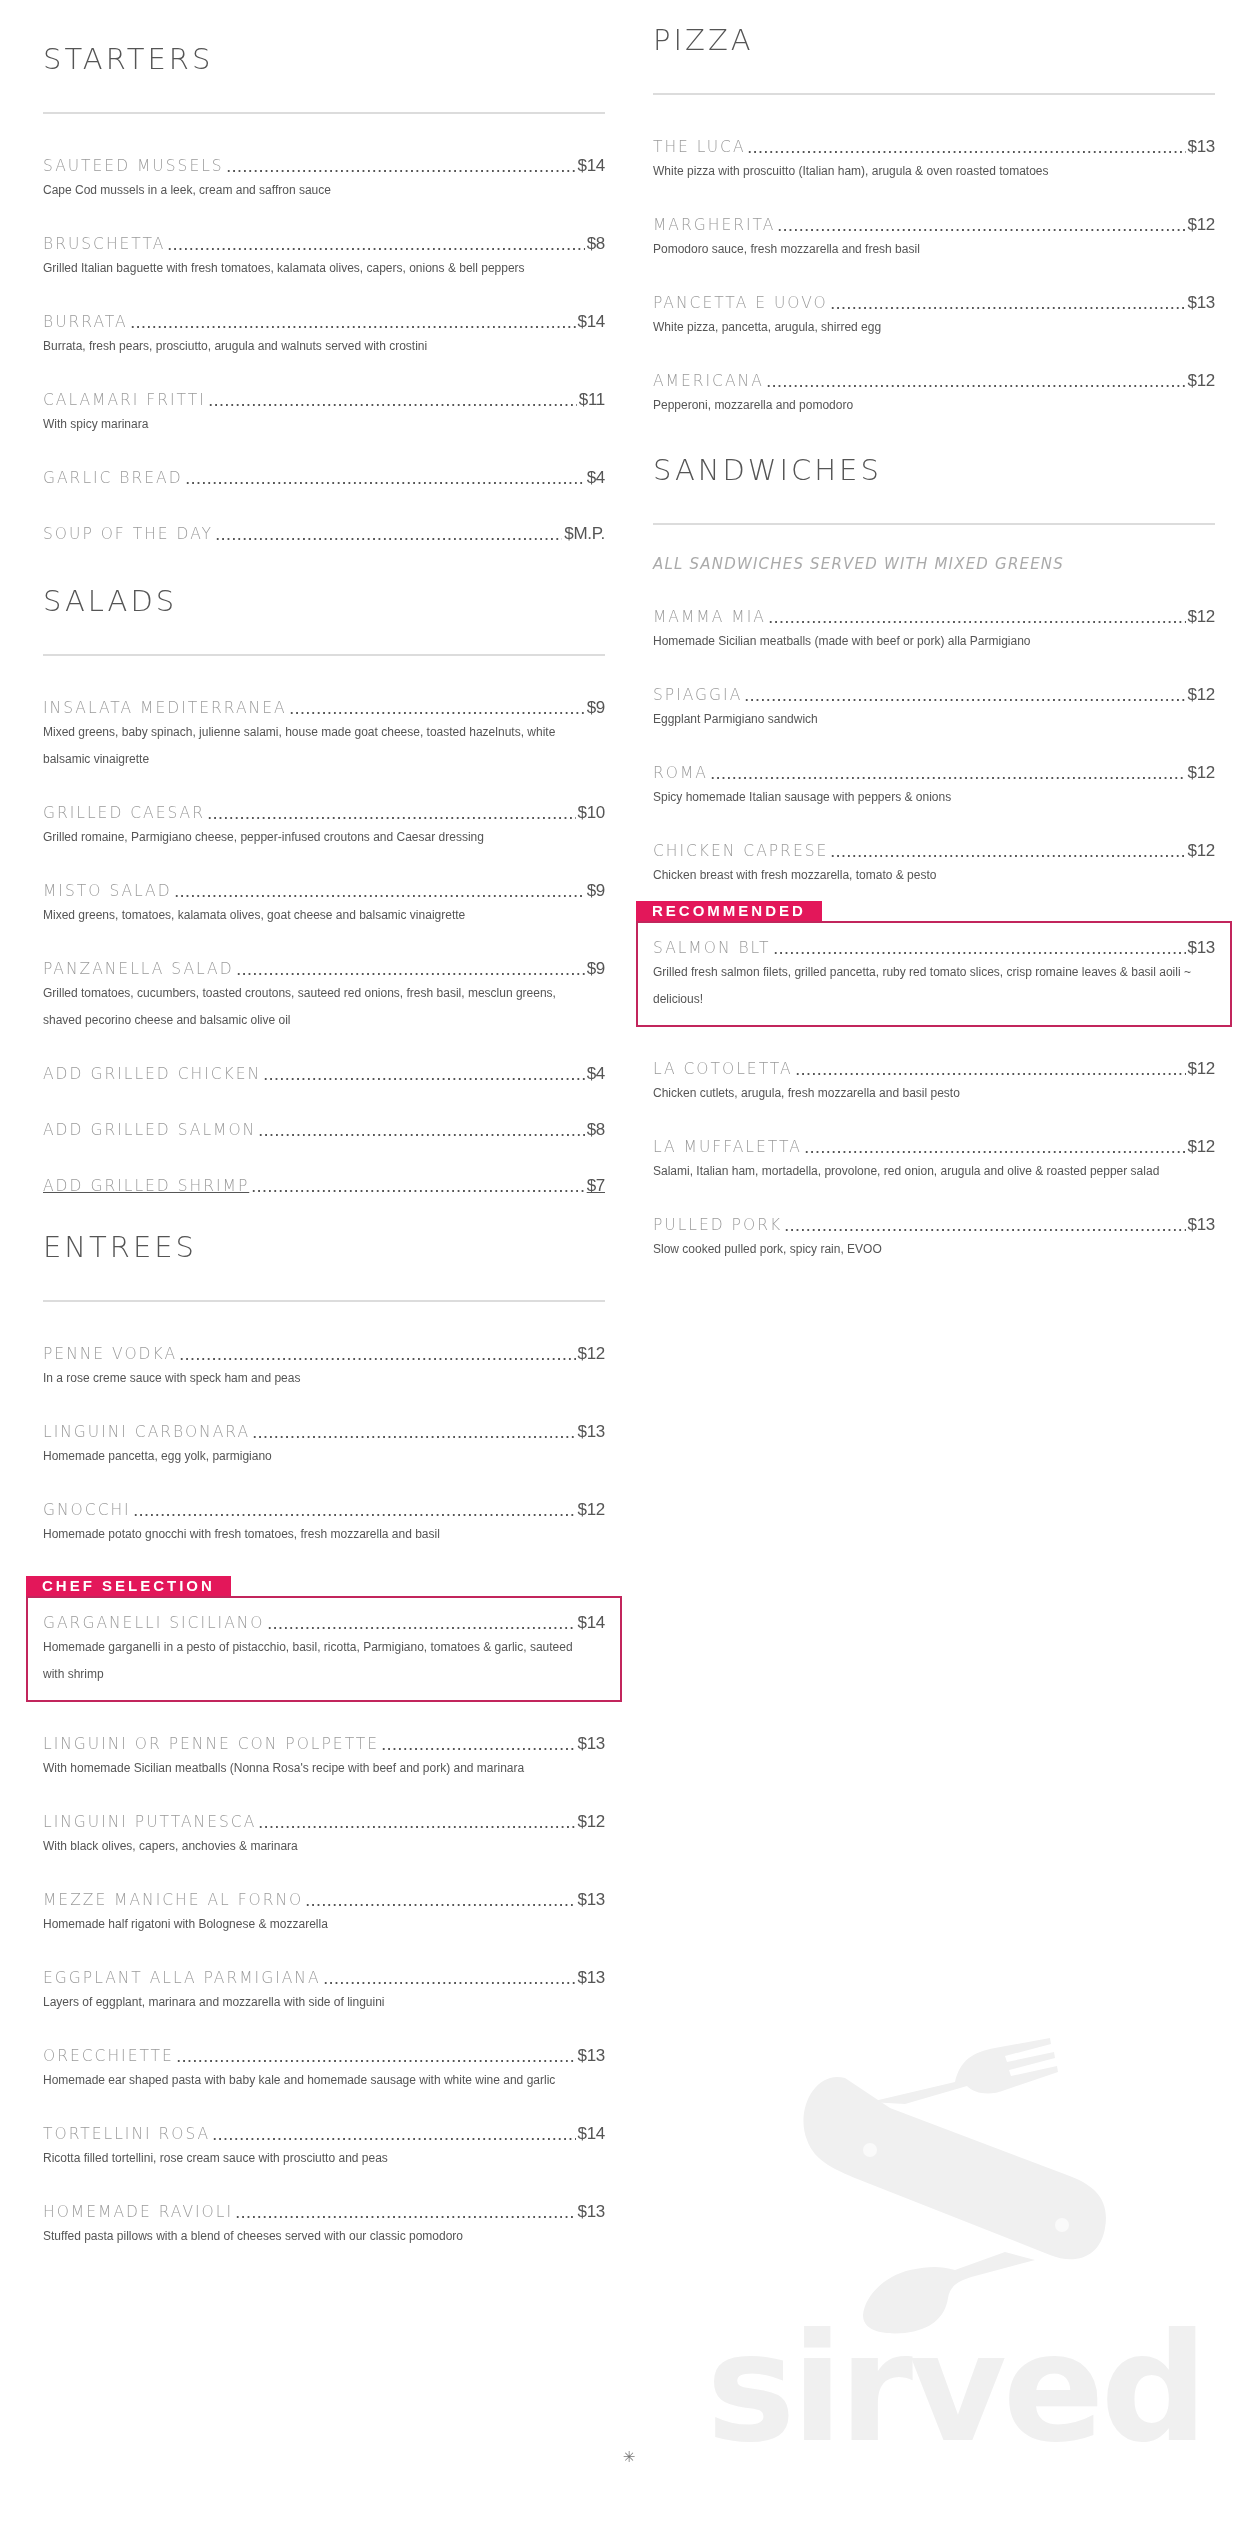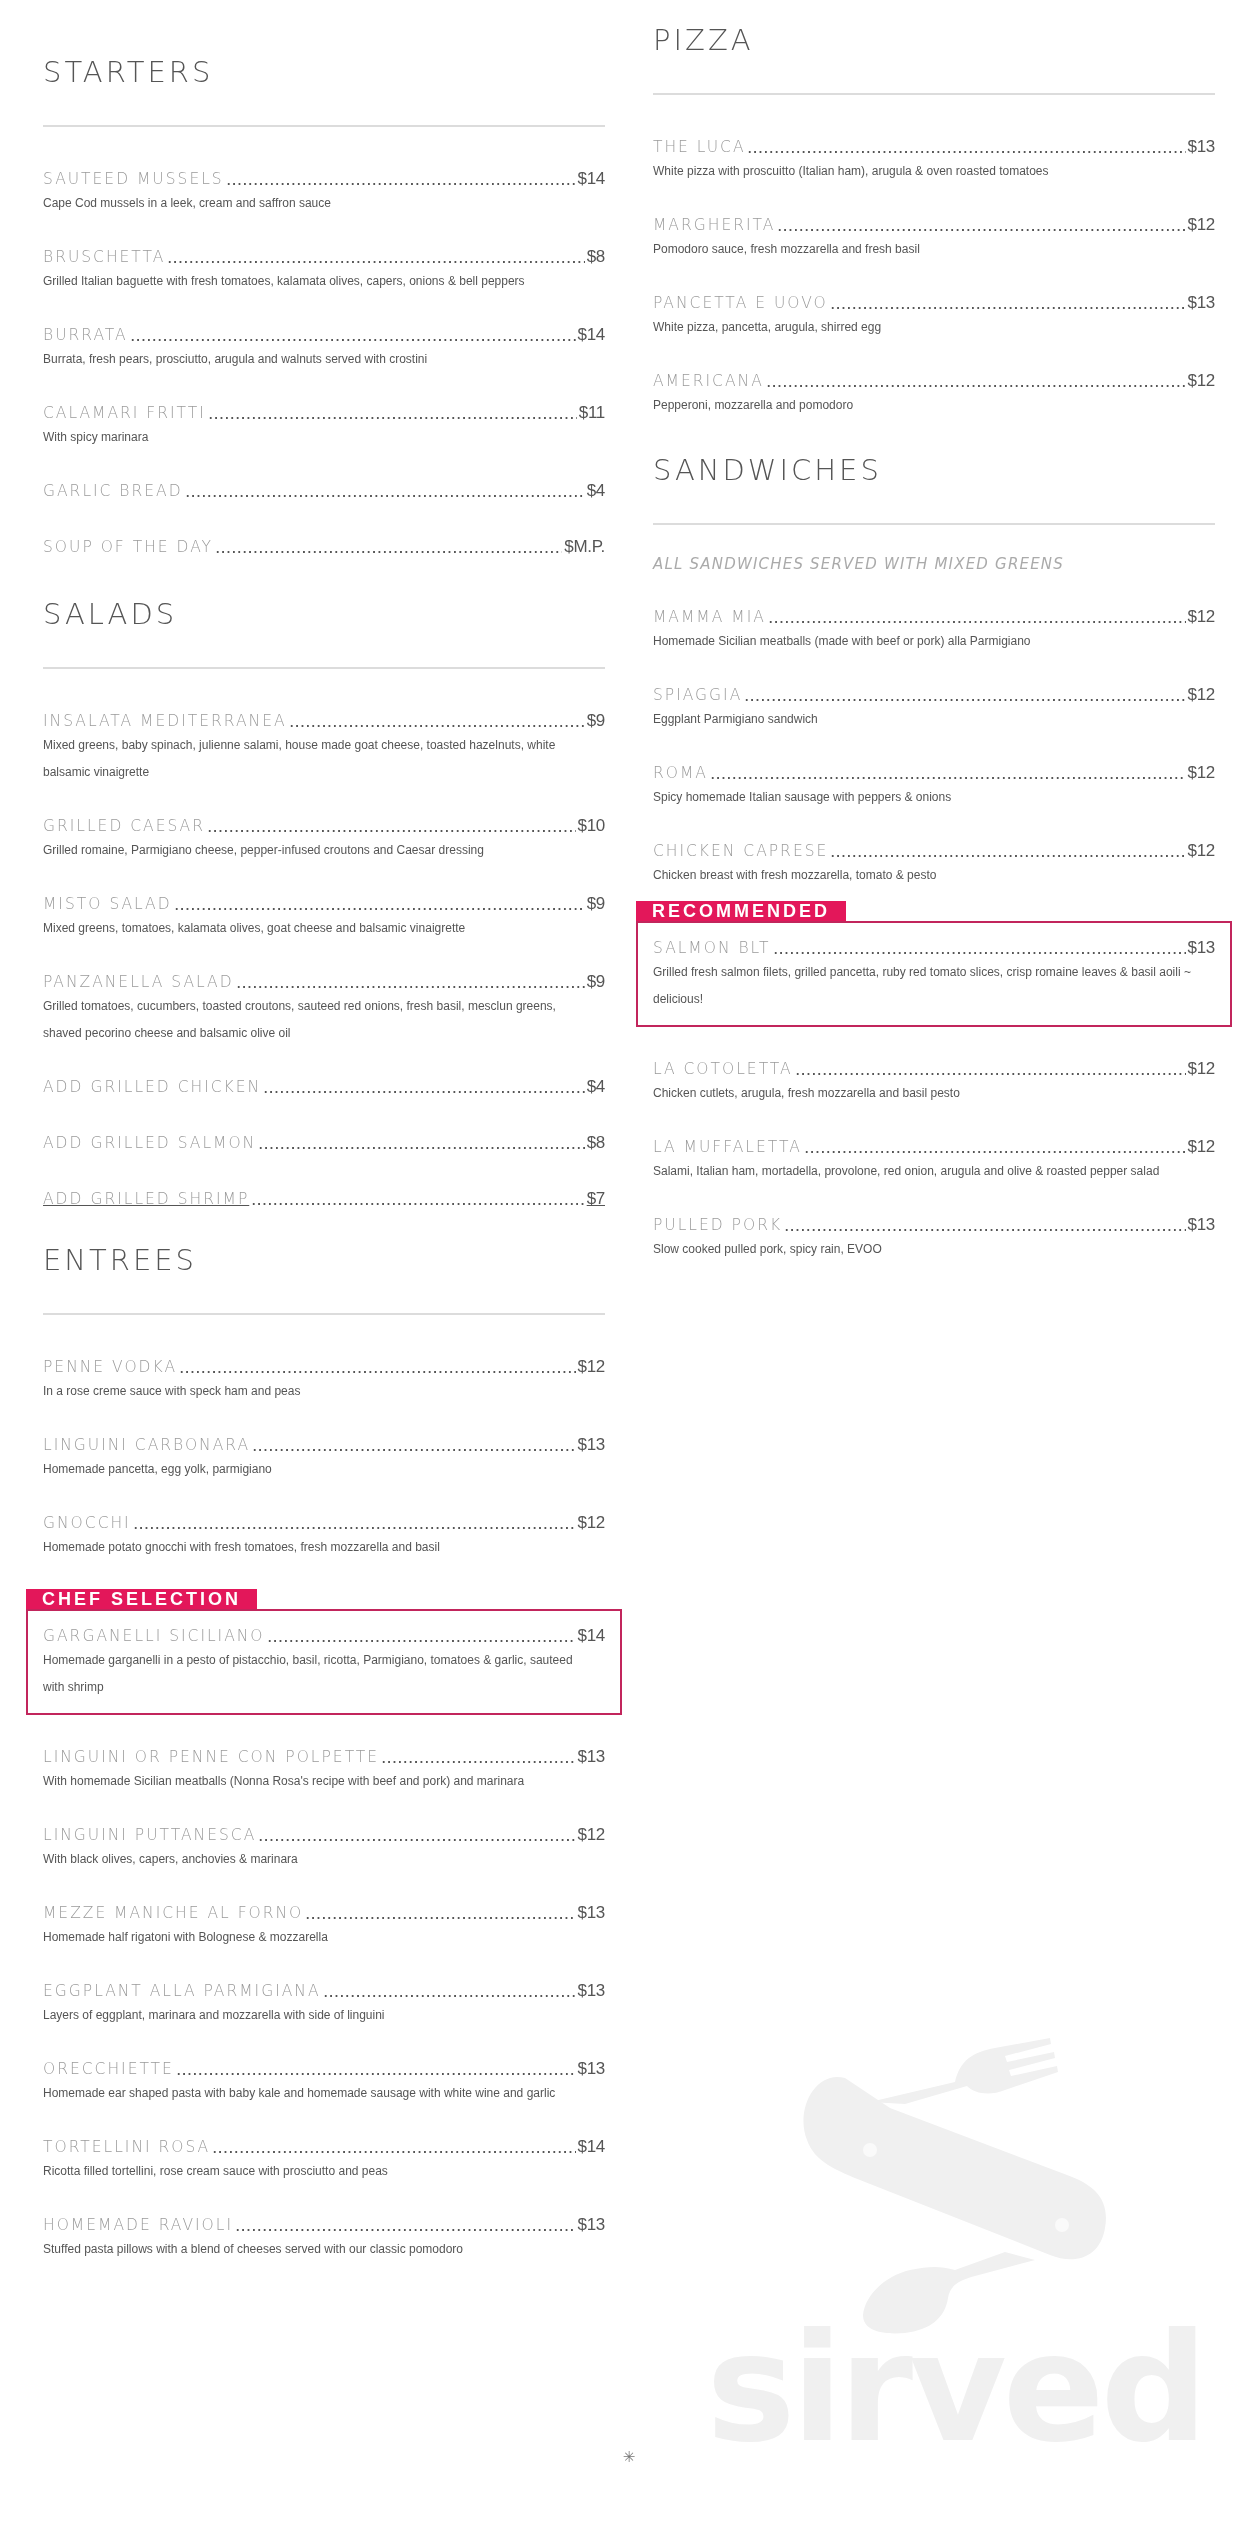--- a/index.html
+++ b/index.html
@@ -84,37 +84,37 @@
   .highlight-badge {
     position: absolute;
     left: -2px;
     top: -22px;
     height: 20px;
     padding: 0 16px;
     background: #e3175a;
     color: #ffffff;
     font-family: "Liberation Sans", sans-serif;
     font-weight: bold;
-    font-size: 18px;
+    font-size: 15px;
     letter-spacing: 3px;
     line-height: 20px;
   }
 
   .logo { position: absolute; left: 705px; top: 2030px; width: 500px; height: 420px; }
   .footer-mark {
     position: absolute; left: 620px; top: 2448px; width: 18px; text-align: center;
     font-size: 15px; color: #777; font-family: "DejaVu Sans", sans-serif;
   }
 </style>
 </head>
 <body>
 
 <div class="col col-left">
 
-  <section class="section" style="padding-top:55px;">
+  <section class="section" style="padding-top:42px;">
     <h2 class="section-title">STARTERS</h2>
     <div class="section-rule"></div>
     <div>
         <div class="item">
     <div class="item-row">
       <span class="item-name">SAUTEED MUSSELS</span>
       <span class="item-dots"></span>
       <span class="item-price">$14</span>
     </div>
     <div class="item-desc">Cape Cod mussels in a leek, cream and saffron sauce</div>

